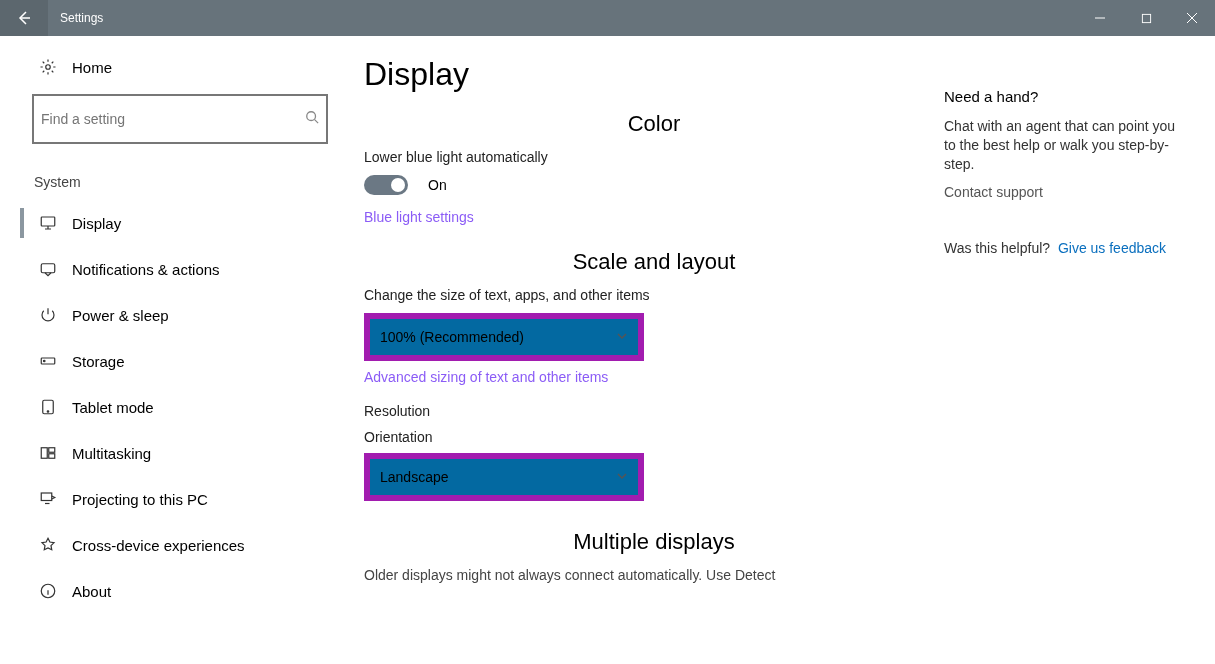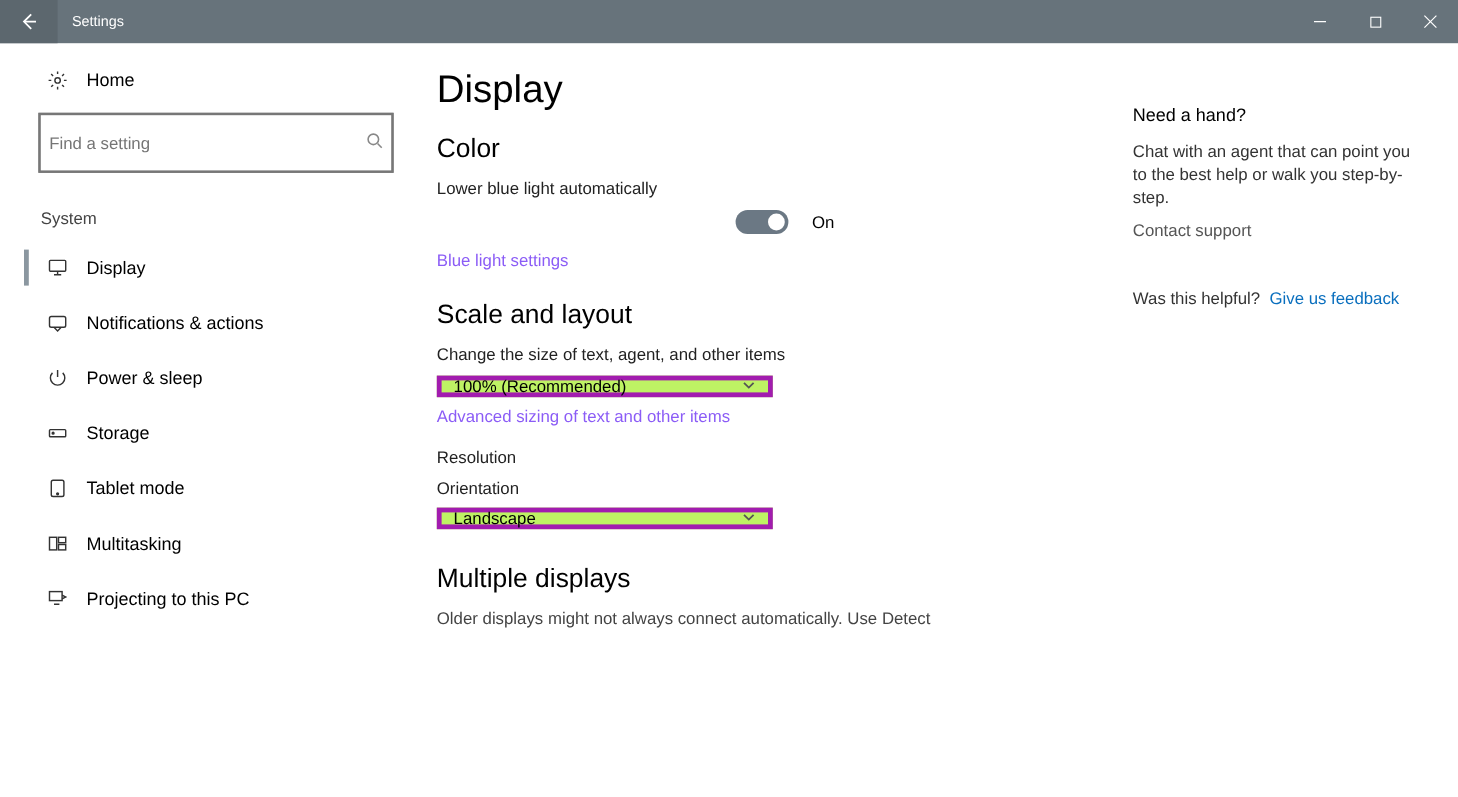--- a/index.html
+++ b/index.html
@@ -64,41 +64,41 @@
   }
   .nav-item .icon { width:20px; display:flex; justify-content:center; color:#333; }
 
   .main {
     flex:1; padding: 20px 0 0 24px; display:flex;
   }
   .main-col { width: 580px; }
   .side-col { width: 260px; padding-right: 20px; }
 
   h1.page-title { font-weight: 400; font-size: 32px; margin-bottom: 18px; }
-  h2.section { font-weight: 400; font-size: 22px; margin: 8px 0 12px 0; }
+  h2.section { font-weight: 400; font-size: 22px; margin: 8px 0 12px 0; text-align: center; }
   .label-text { font-size: 14px; color:#222; margin-bottom: 10px; }
   .sublabel { font-size: 14px; color:#222; margin: 18px 0 8px 0; }
 
-  .toggle-row { display:flex; align-items:center; gap:20px; margin-bottom: 14px; justify-content: center; }
+  .toggle-row { display:flex; align-items:center; gap:20px; margin-bottom: 14px; }
   .toggle {
     width: 44px; height: 20px; border-radius: 10px; background:#6b7884;
     position:relative;
   }
   .toggle .knob {
     position:absolute; right:3px; top:3px; width:14px; height:14px;
     border-radius:50%; background:#fff;
   }
   .toggle-state { font-size: 14px; }
   .link-text { font-size: 14px; color:#8b5cf6; margin-bottom: 24px; cursor:default; }
   .link-blue { font-size: 14px; color:#0a6fbe; }
 
   .dropdown {
-    width: 280px; height: 18px; border:4px solid #a21caf;
+    width: 280px; height: 48px; border:6px solid #a21caf;
     display:flex; align-items:center; justify-content:space-between;
-    padding: 0 10px; font-size: 14px; background:#bef264; margin-bottom: 8px;
+    padding: 0 10px; font-size: 14px; background:#0369a1; margin-bottom: 8px;
   }
   .chev { color:#555; }
 
   .help-title { font-size: 15px; margin-bottom: 12px; }
   .help-body { font-size: 14px; color:#333; line-height:1.35; margin-bottom: 10px; }
   .help-link { font-size: 14px; color:#555; margin-bottom: 40px; }
   .was-helpful { font-size: 14px; color:#333; }
 </style>
 </head>
 <body>
@@ -213,39 +213,56 @@
         <div class="nav-item">
           <span class="icon">
             <svg width="18" height="18" viewBox="0 0 24 24" fill="none" stroke="#333" stroke-width="1.6">
               <rect x="3" y="4" width="14" height="10"></rect>
               <path d="M8 18h6"></path>
               <path d="M17 8l4 2-4 2"></path>
             </svg>
           </span>
           <span>Projecting to this PC</span>
         </div>
+        <div class="nav-item">
+          <span class="icon">
+            <svg width="18" height="18" viewBox="0 0 24 24" fill="none" stroke="#333" stroke-width="1.6">
+              <path d="M12 3l2.5 5 5.5.8-4 4 1 5.5L12 16l-5 2.3 1-5.5-4-4 5.5-.8z"></path>
+            </svg>
+          </span>
+          <span>Cross-device experiences</span>
+        </div>
+        <div class="nav-item">
+          <span class="icon">
+            <svg width="18" height="18" viewBox="0 0 24 24" fill="none" stroke="#333" stroke-width="1.6">
+              <circle cx="12" cy="12" r="9"></circle>
+              <path d="M12 8h.01M12 11v6"></path>
+            </svg>
+          </span>
+          <span>About</span>
+        </div>
       </div>
   </div>
 
   <div class="main">
     <div class="main-col">
       <h1 class="page-title">Display</h1>
 
       <h2 class="section">Color</h2>
       <div class="label-text">Lower blue light automatically</div>
       <div class="toggle-row">
         <div class="toggle">
           <div class="knob"></div>
         </div>
         <div class="toggle-state">On</div>
       </div>
       <div class="link-text">Blue light settings</div>
 
       <h2 class="section">Scale and layout</h2>
-      <div class="label-text">Change the size of text, agent, and other items</div>
+      <div class="label-text">Change the size of text, apps, and other items</div>
       <div class="dropdown">
         <span>100% (Recommended)</span>
         <span class="chev">
           <svg width="12" height="12" viewBox="0 0 12 12" fill="none" stroke="#555" stroke-width="1.5">
               <path d="M2 4l4 4 4-4"></path>
             </svg>
         </span>
       </div>
       <div class="link-text" style="margin:6px 0 0 0">Advanced sizing of text and other items</div>
 

